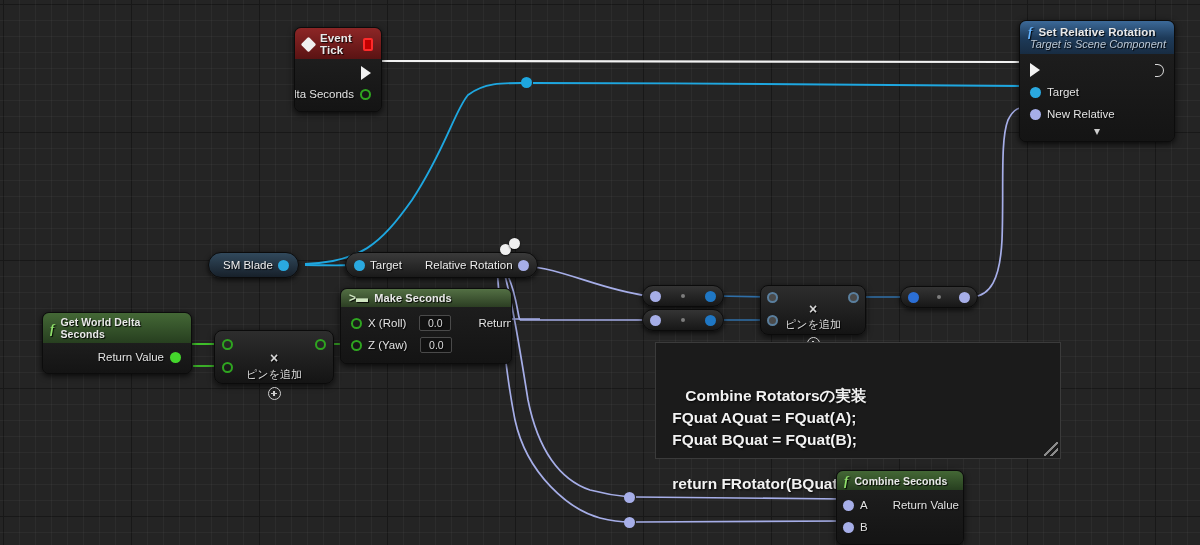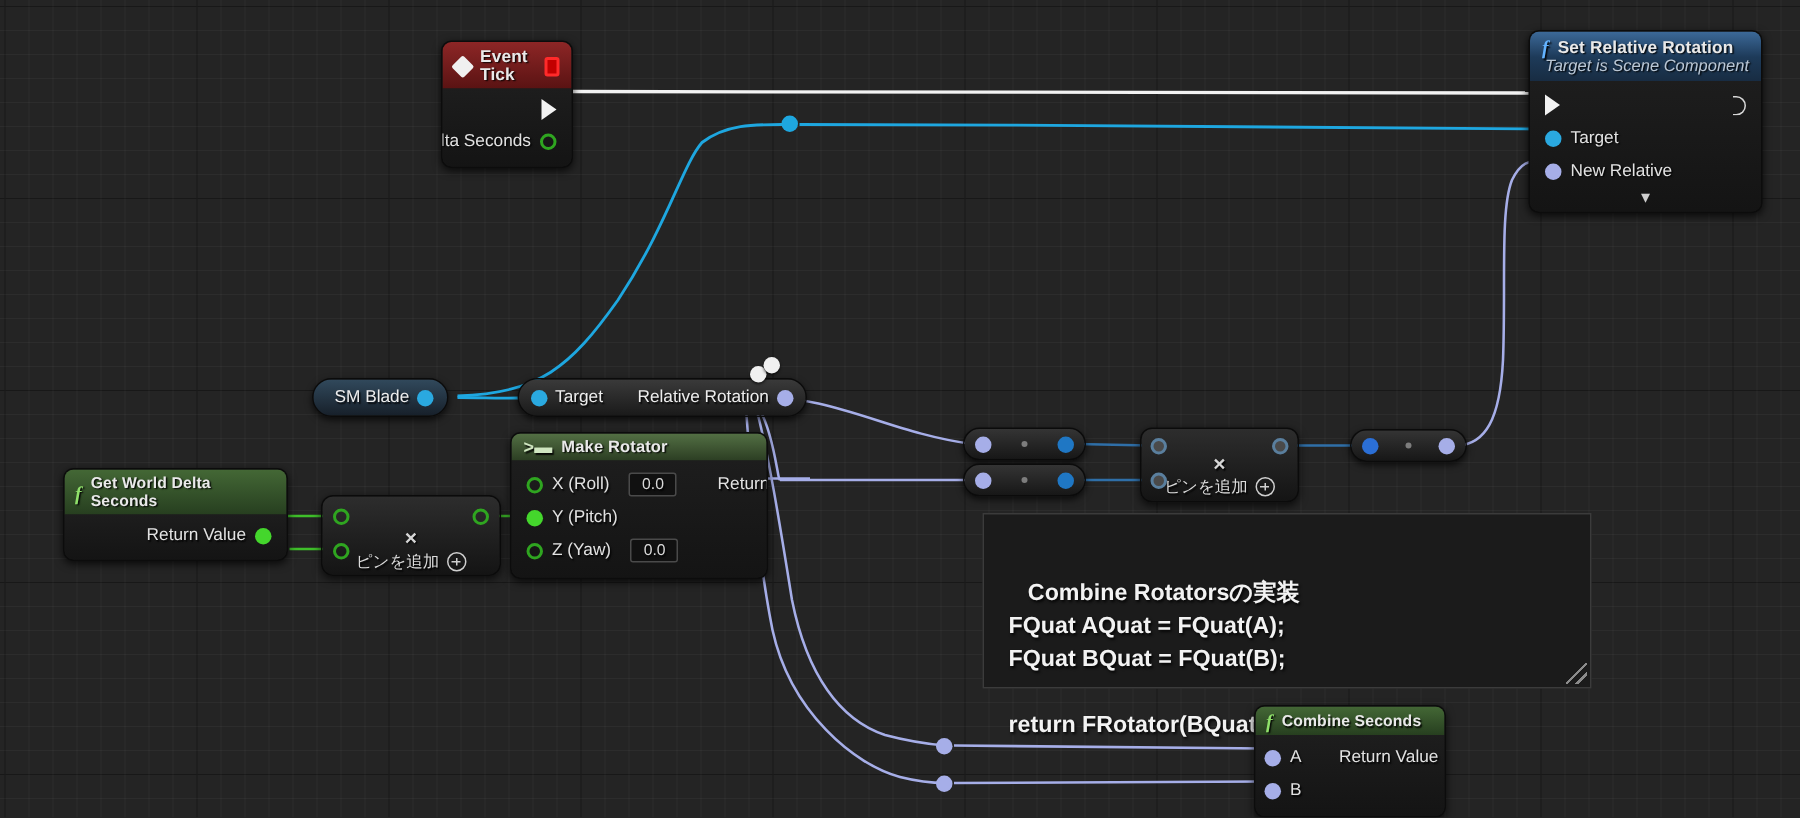--- a/index.html
+++ b/index.html
@@ -223,20 +223,21 @@
   .mul-addpin {
     position: absolute;
     left: 0; right: 0;
     display: flex;
     align-items: center;
     justify-content: center;
     gap: 5px;
     font-size: 11px;
     color: #dcdcdc;
     text-shadow: 1px 1px 1px rgba(0,0,0,0.9);
+    flex-direction: column;
   }
   .plus-circle {
     width: 13px; height: 13px;
     border-radius: 50%;
     border: 1.4px solid #cfcfcf;
     position: relative;
   }
   .plus-circle::before, .plus-circle::after {
     content: "";
     position: absolute;
@@ -412,33 +413,29 @@
     <div class="mul-sym" style="top:19px;">×</div>
     <div class="mul-addpin" style="top:36px;">
       <span>ピンを追加</span>
       <span class="plus-circle"></span>
     </div>
   </div>
 
   <div class="node" style="left:340px; top:288px; width:172px;">
     <div class="node-title title-make" style="font-size:11px; padding:3px 8px;">
       <span class="icon-make">&gt;▬</span>
-      <span>Make Rotator</span>
+      <span>Make Seconds</span>
     </div>
     <div class="node-body" style="padding:5px 0 7px 0;">
       <div style="display:flex; justify-content:space-between; align-items:flex-start;">
         <div style="flex:1;">
           <div class="pin-row">
             <span class="pin-dot pin-greenh"></span>
             <span class="pin-label">X (Roll)</span>
             <span class="valuebox">0.0</span>
-          </div>
-          <div class="pin-row">
-            <span class="pin-dot pin-green"></span>
-            <span class="pin-label">Y (Pitch)</span>
           </div>
           <div class="pin-row">
             <span class="pin-dot pin-greenh"></span>
             <span class="pin-label">Z (Yaw)</span>
             <span class="valuebox">0.0</span>
           </div>
         </div>
         <div style="padding-top:0;">
           <div class="pin-row out">
             <span class="pin-label">Return Value</span>

